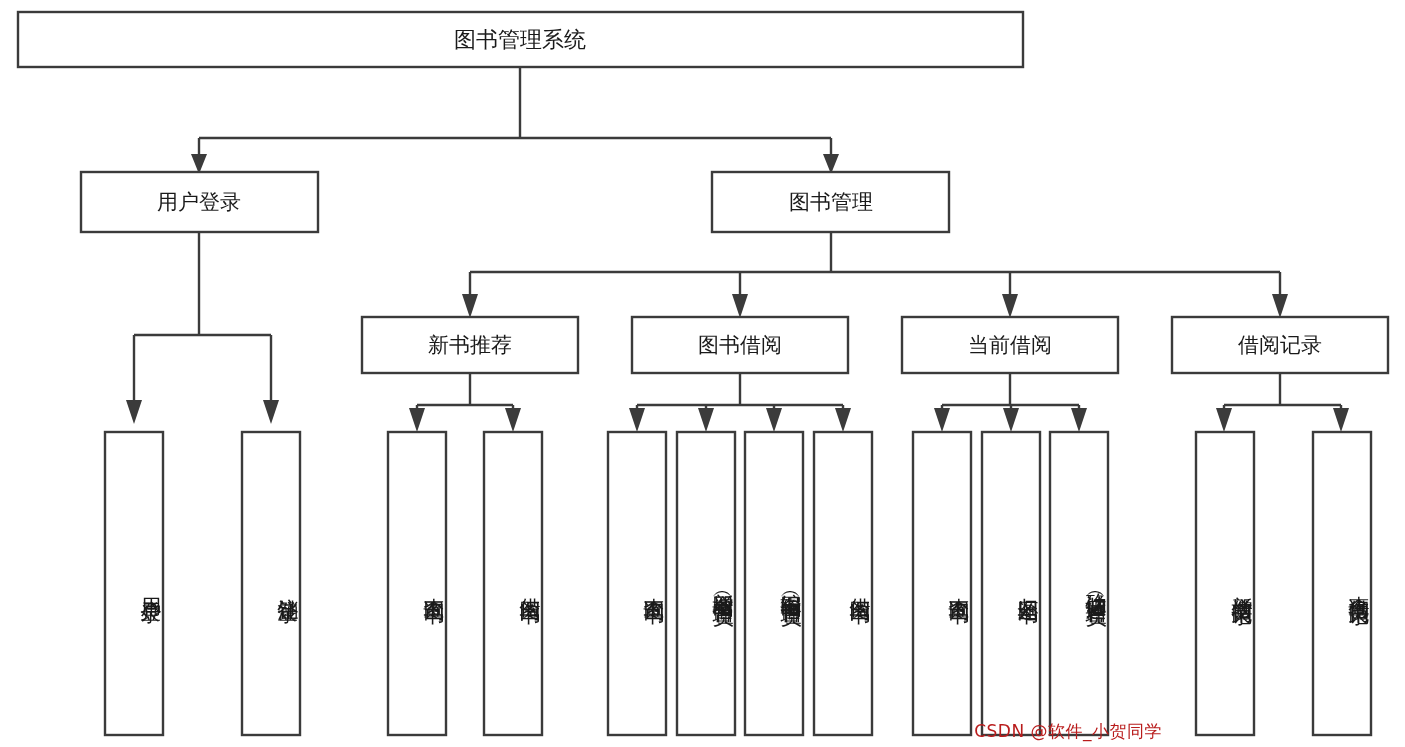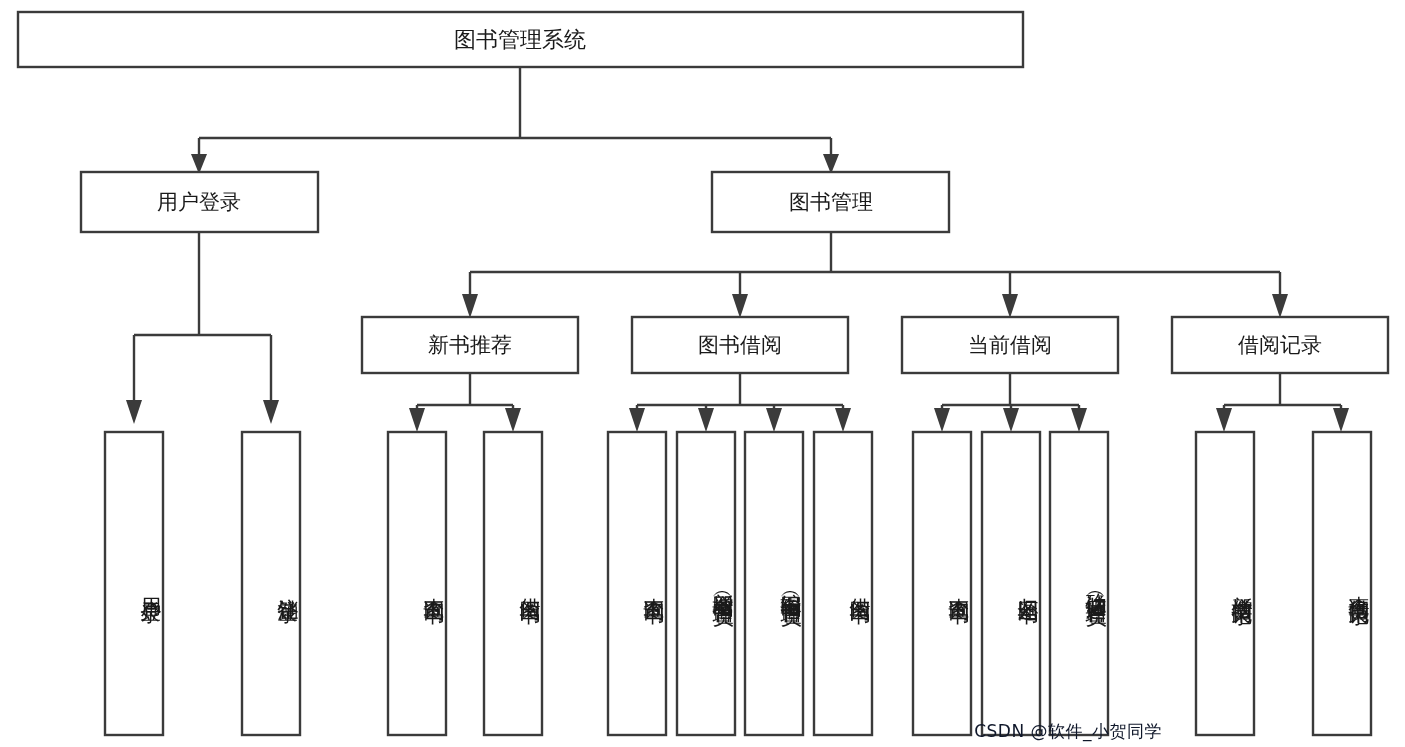--- a/index.html
+++ b/index.html
@@ -66,21 +66,21 @@
     display: flex;
     align-items: flex-start;
     justify-content: center;
   }
   .watermark {
     position: absolute;
     right: 8px;
     bottom: 4px;
     font-family: "DejaVu Sans", "Liberation Sans", sans-serif;
     font-size: 17px;
-    color: #0f172a;
+    color: #b91c1c;
     white-space: nowrap;
     letter-spacing: 0.5px;
   }
 </style>
 </head>
 <body>
 
 <div id="diagram-root">
 
   <svg class="diagram-canvas" viewBox="0 0 1405 747" xmlns="http://www.w3.org/2000/svg">

